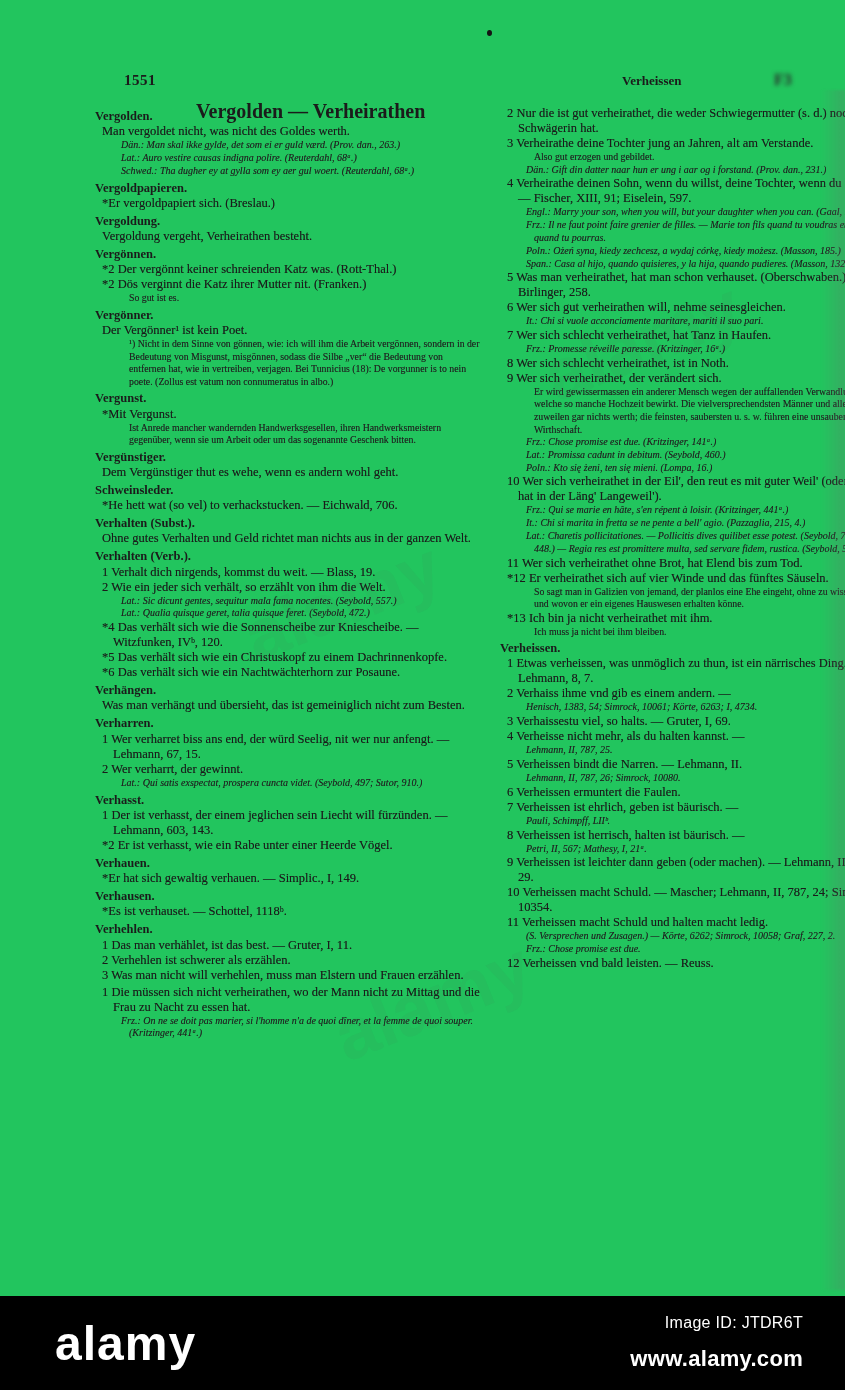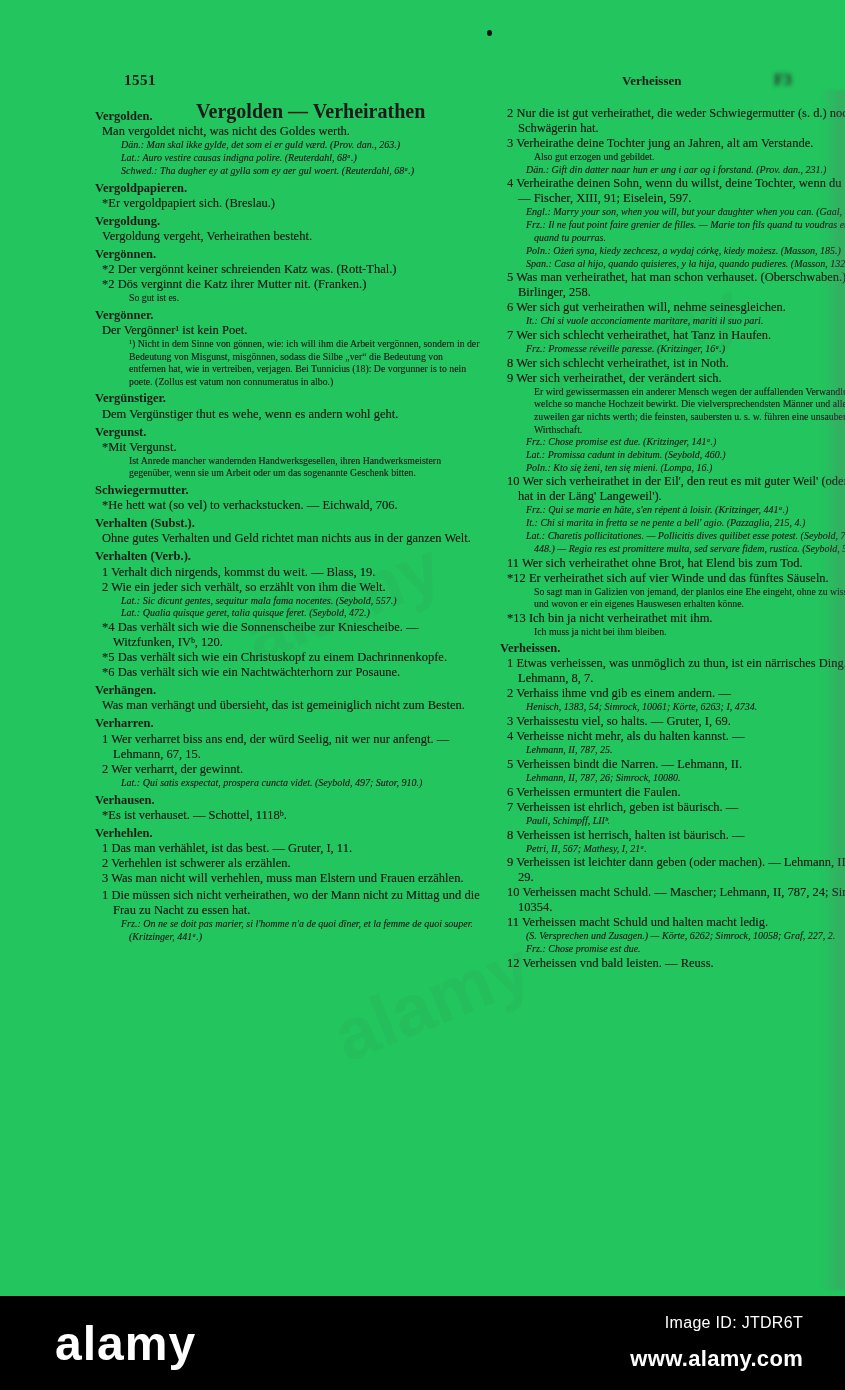--- a/index.html
+++ b/index.html
@@ -75,30 +75,30 @@
           <div class="ln p">*2 Der vergönnt keiner schreienden Katz was. (Rott-Thal.)</div>
           <div class="ln p">*2 Dös verginnt die Katz ihrer Mutter nit. (Franken.)</div>
           <div class="ln note">So gut ist es.</div>
         </div>
         <div class="entry">
           <div class="head">Vergönner.</div>
           <div class="ln p">Der Vergönner¹ ist kein Poet.</div>
           <div class="ln note">¹) Nicht in dem Sinne von gönnen, wie: ich will ihm die Arbeit vergönnen, sondern in der Bedeutung von Misgunst, misgönnen, sodass die Silbe „ver“ die Bedeutung von entfernen hat, wie in vertreiben, verjagen. Bei Tunnicius (18): De vorgunner is to nein poete. (Zollus est vatum non connumeratus in albo.)</div>
         </div>
         <div class="entry">
-          <div class="head">Vergünstiger.</div>
-          <div class="ln p">Dem Vergünstiger thut es wehe, wenn es andern wohl geht.</div>
-        </div>
-        <div class="entry">
           <div class="head">Vergunst.</div>
           <div class="ln p">*Mit Vergunst.</div>
           <div class="ln note">Ist Anrede mancher wandernden Handwerksgesellen, ihren Handwerksmeistern gegenüber, wenn sie um Arbeit oder um das sogenannte Geschenk bitten.</div>
         </div>
         <div class="entry">
-          <div class="head">Schwiegermutter.</div>
+          <div class="head">Vergünstiger.</div>
+          <div class="ln p">Dem Vergünstiger thut es wehe, wenn es andern wohl geht.</div>
+        </div>
+        <div class="entry">
+          <div class="head">Schweinsleder.</div>
           <div class="ln p">*He hett wat (so vel) to verhackstucken. — Eichwald, 706.</div>
         </div>
         <div class="entry">
           <div class="head">Verhalten (Subst.).</div>
           <div class="ln p">Ohne gutes Verhalten und Geld richtet man nichts aus in der ganzen Welt.</div>
         </div>
         <div class="entry">
           <div class="head">Verhalten (Verb.).</div>
           <div class="ln p">1 Verhalt dich nirgends, kommst du weit. — Blass, 19.</div>
           <div class="ln p">2 Wie ein jeder sich verhält, so erzählt von ihm die Welt.</div>
@@ -110,20 +110,29 @@
         </div>
         <div class="entry">
           <div class="head">Verhängen.</div>
           <div class="ln p">Was man verhängt und übersieht, das ist gemeiniglich nicht zum Besten.</div>
         </div>
         <div class="entry">
           <div class="head">Verharren.</div>
           <div class="ln p">1 Wer verharret biss ans end, der würd Seelig, nit wer nur anfengt. — Lehmann, 67, 15.</div>
           <div class="ln p">2 Wer verharrt, der gewinnt.</div>
           <div class="ln src">Lat.: Qui satis exspectat, prospera cuncta videt. (Seybold, 497; Sutor, 910.)</div>
+        </div>
+        <div class="entry">
+          <div class="head">Verhasst.</div>
+          <div class="ln p">1 Der ist verhasst, der einem jeglichen sein Liecht will fürzünden. — Lehmann, 603, 143.</div>
+          <div class="ln p">*2 Er ist verhasst, wie ein Rabe unter einer Heerde Vögel.</div>
+        </div>
+        <div class="entry">
+          <div class="head">Verhauen.</div>
+          <div class="ln p">*Er hat sich gewaltig verhauen. — Simplic., I, 149.</div>
         </div>
         <div class="entry">
           <div class="head">Verhausen.</div>
           <div class="ln p">*Es ist verhauset. — Schottel, 1118ᵇ.</div>
         </div>
         <div class="entry">
           <div class="head">Verhehlen.</div>
           <div class="ln p">1 Das man verhählet, ist das best. — Gruter, I, 11.</div>
           <div class="ln p">2 Verhehlen ist schwerer als erzählen.</div>
           <div class="ln p">3 Was man nicht will verhehlen, muss man Elstern und Frauen erzählen.</div>

